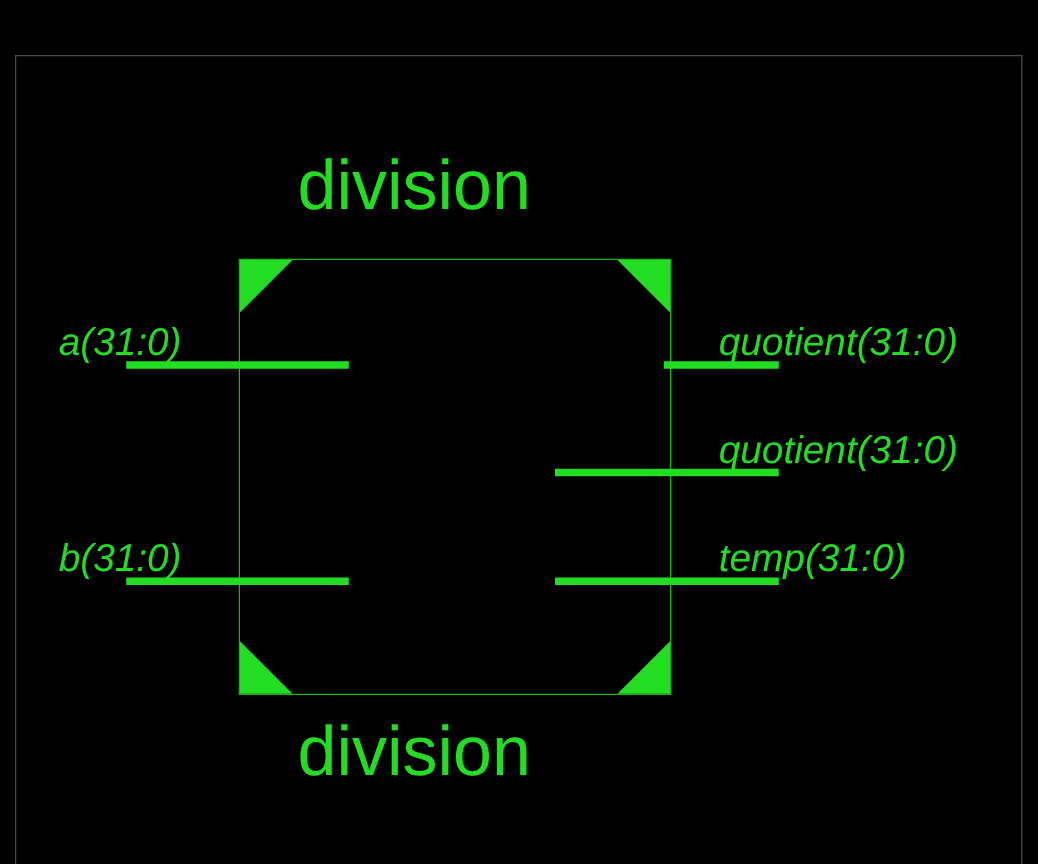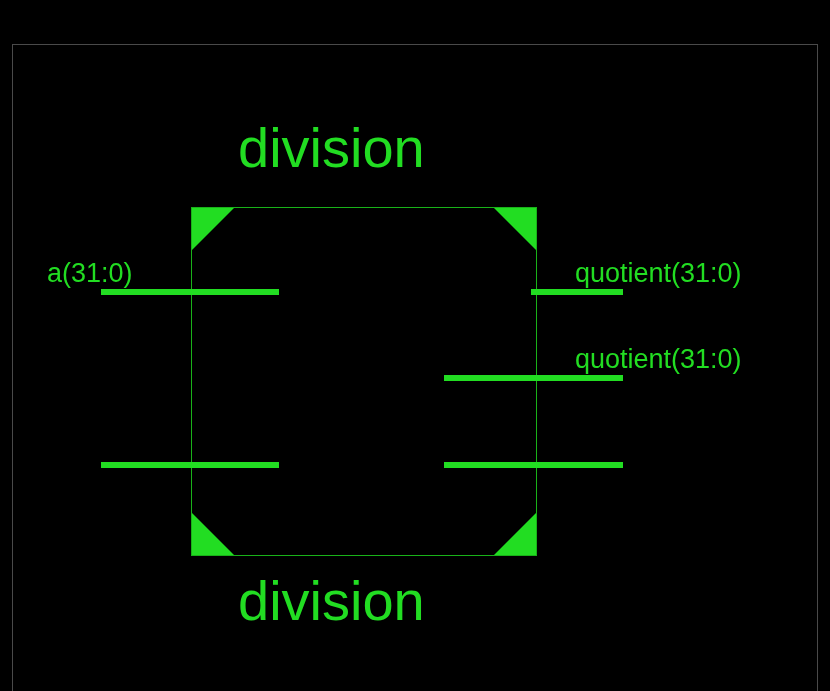--- a/index.html
+++ b/index.html
@@ -70,23 +70,24 @@
     position: absolute;
     color: #22dd22;
     font-size: 56px;
     line-height: 56px;
     letter-spacing: 0px;
     white-space: nowrap;
   }
   .port-label {
     position: absolute;
     color: #22dd22;
-    font-size: 27px;
+    font-size: 31px;
     line-height: 27px;
     white-space: nowrap;
+    font-style: italic;
   }
   .port-label.right {
     text-align: center;
   }
 </style>
 </head>
 <body>
 
 <div id="root">
 
@@ -106,20 +107,22 @@
     <div class="pin-line" style="left:518px; top:244px; width:92px;"></div>
     <div class="pin-line" style="left:431px; top:330px; width:179px;"></div>
     <div class="pin-line" style="left:431px; top:417px; width:179px;"></div>
 
     <div class="title-label" style="left:225px; top:75px;">division</div>
 
     <div class="title-label" style="left:225px; top:528px;">division</div>
 
     <div class="port-label" style="left:34px; top:215px;">a(31:0)</div>
 
+    <div class="port-label" style="left:34px; top:388px;">b(31:0)</div>
 
     <div class="port-label right" style="left:562px; top:215px;">quotient(31:0)</div>
 
     <div class="port-label right" style="left:562px; top:301px;">quotient(31:0)</div>
 
+    <div class="port-label right" style="left:562px; top:388px;">temp(31:0)</div>
 
   </div>
 </div>
 
 </body></html>

